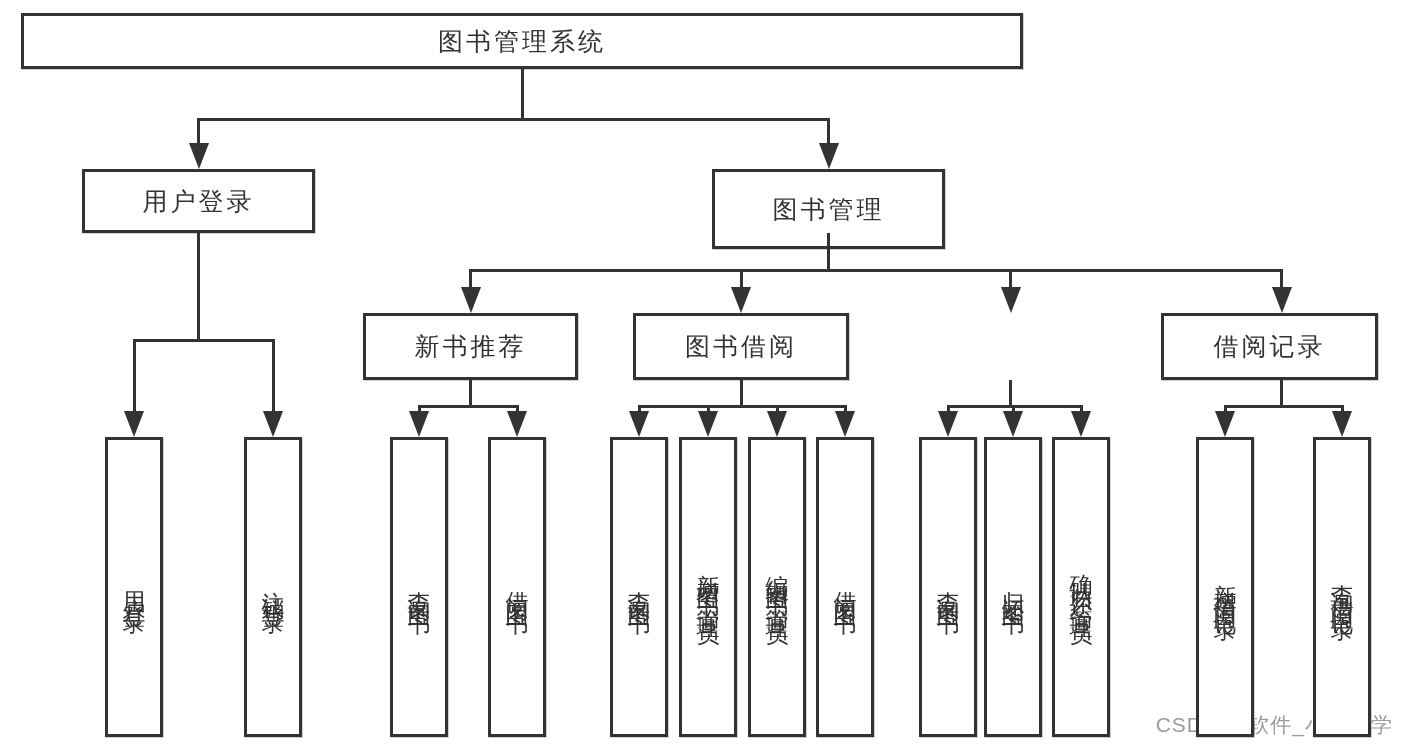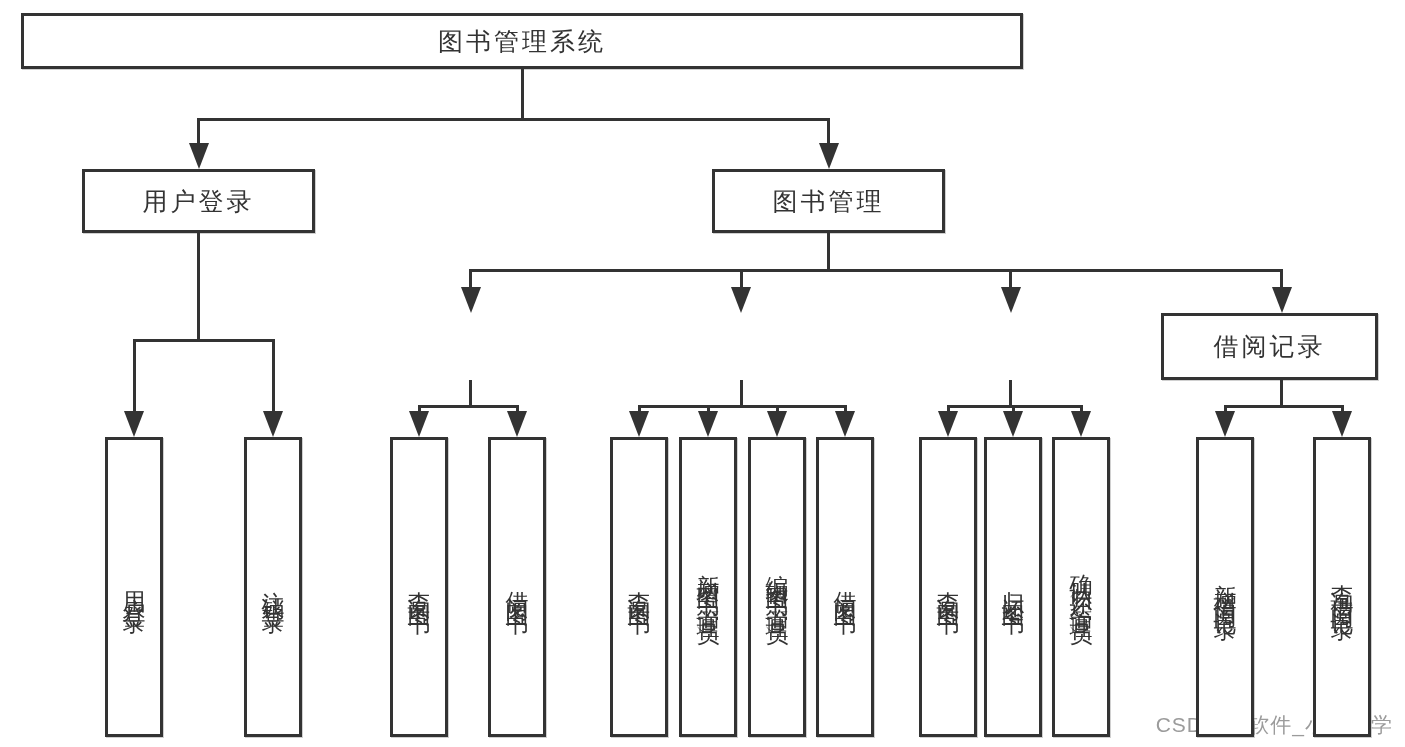--- a/index.html
+++ b/index.html
@@ -63,22 +63,28 @@
 <body>
 
 <div id="canvas" style="--line: #333333; --ink: #333333;">
   <div class="watermark">CSDN @软件_小贺同学</div>
 <div class="node h" style="left: 21px; top: 13px; width: 1002px; height: 56px; text-align: center;">
       <span class="lbl">图书管理系统</span>
     </div>
     <div class="node h" style="left: 82px; top: 169px; width: 233px; height: 64px;">
       <span class="lbl">用户登录</span>
     </div>
-    <div class="node h" style="left: 712px; top: 169px; width: 233px; height: 64px;">
+    <div class="node h" style="left: 712px; top: 169px; width: 233px; height: 80px;">
       <span class="lbl">图书管理</span>
+    </div>
+    <div class="node h" style="left: 363px; top: 313px; width: 215px; height: 67px;">
+      <span class="lbl">新书推荐</span>
+    </div>
+    <div class="node h" style="left: 633px; top: 313px; width: 216px; height: 67px;">
+      <span class="lbl">图书借阅</span>
     </div>
     <div class="node h" style="left: 1161px; top: 313px; width: 217px; height: 67px;">
       <span class="lbl">借阅记录</span>
     </div>
     <div class="node v" style="left: 105px; top: 437px; width: 58px; height: 300px;">
       <span class="lbl">用户登录</span>
     </div>
     <div class="node v" style="left: 244px; top: 437px; width: 58px; height: 300px;">
       <span class="lbl">注销登录</span>
     </div>

